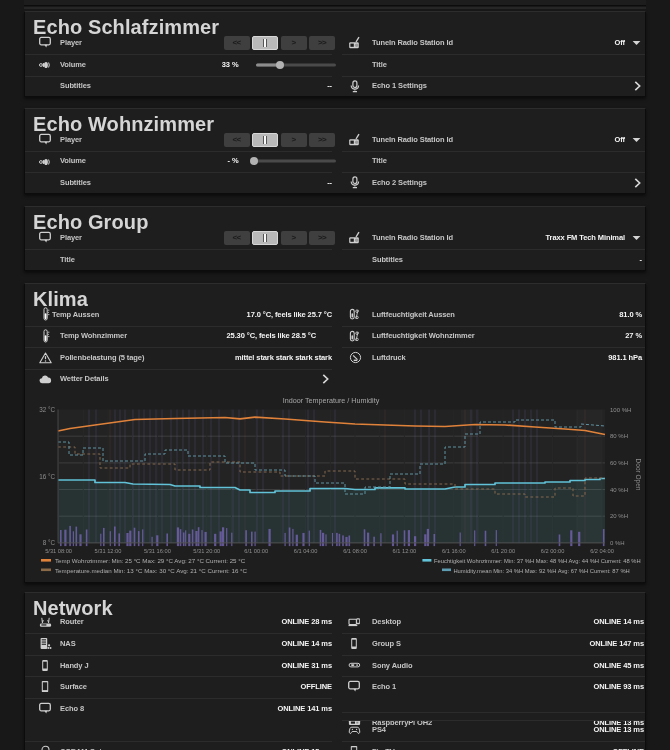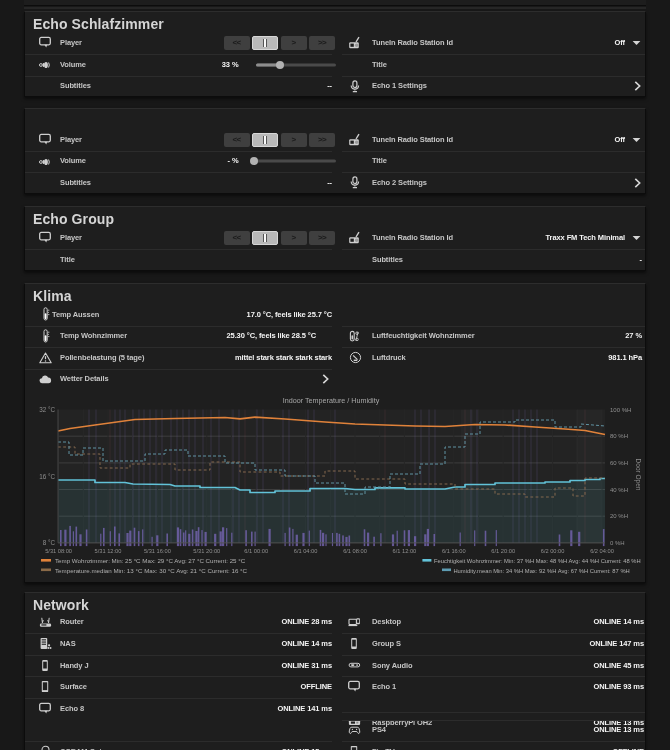--- a/index.html
+++ b/index.html
@@ -1,16 +1,16 @@
 <!DOCTYPE html>
 <html><head><meta charset="utf-8"><style>
 *{margin:0;padding:0;box-sizing:border-box}
 html,body{width:670px;height:750px;overflow:hidden;background:#181818;font-family:"Liberation Sans",sans-serif}
 .card{position:absolute;background:#1e1e1e;border:1px solid #0c0c0c;border-top:1px solid #2d2d2d;box-shadow:0 2px 3px rgba(0,0,0,0.55);overflow:hidden}
-.ctitle{position:absolute;left:8px;top:4px;font-size:14px;font-weight:700;color:#d5d5d5;letter-spacing:0.1px}
+.ctitle{position:absolute;left:8px;top:4px;font-size:20px;font-weight:700;color:#d5d5d5;letter-spacing:0.1px}
 .row{position:absolute}
 .sl{position:absolute;top:0;height:1px;background:#2c2c2c;display:block}
 .ic{position:absolute;line-height:0;font-size:0}
 .lab{position:absolute;top:50%;transform:translateY(-50%);line-height:1;font-size:7.5px;font-weight:700;color:#c6c6c6;letter-spacing:-0.1px;white-space:nowrap}
 .val{position:absolute;top:50%;transform:translateY(-50%);line-height:1;font-size:7.5px;font-weight:700;color:#f5f5f5;letter-spacing:-0.1px;white-space:nowrap}
 .btn{position:absolute;top:50%;transform:translateY(-50%);width:26px;height:14px;background:#3f3f3f;border-radius:2px;color:#1a1a1a;font-size:8px;font-weight:700;text-align:center;line-height:13.5px;letter-spacing:-0.6px}
 .btn.act{background:#b9b9b9;border:1px solid #d6d6d6}
 .pi{position:absolute;left:50%;top:50%;transform:translate(-50%,-50%);width:4px;height:8px;background:#f8f8f8;border-left:1px solid #555;border-right:1px solid #555}
 .strack{position:absolute;top:50%;transform:translateY(-50%);height:3px;border-radius:2px;background:#4a4a4a}
 .sfill{position:absolute;left:0;top:0;height:3px;border-radius:2px;background:#8d8d8d}
@@ -80,20 +80,21 @@
           <path d="M2.2 5.4 Q2.2 9.0 5.9 9.0 Q9.6 9.0 9.6 5.4" fill="none" stroke="#cfcfcf" stroke-width="1.1"></path>
           <path d="M5.9 9.0 L5.9 10.6 M3.8 11.6 L8.0 11.6" stroke="#cfcfcf" stroke-width="1.1"></path>
         </svg></span>
       <span class="lab" style="left:36px">Echo 1 Settings</span>
       <span class="chev"><svg width="7" height="10" viewBox="0 0 7 10">
           <path d="M1.3 0.8 L5.7 5.0 L1.3 9.2" fill="none" stroke="#d8d8d8" stroke-width="1.6"></path>
         </svg></span>
     </div>
   </div>
 <div class="card" style="left:24px;top:107.5px;width:622px;height:86.2px">
+    <div class="ctitle">Echo Wohnzimmer</div>
     <div class="row" style="left:0px;top:20.4px;width:311px;height:21.6px">
       <span class="ic" style="left:14px;top:4px"><svg width="12" height="13" viewBox="0 0 12 13">
           <rect x="0.7" y="1.4" width="10.6" height="7.4" rx="1.5" fill="none" stroke="#cfcfcf" stroke-width="1.3"></rect>
           <path d="M5.4 8.8 L7.2 11.4 L8.2 8.8 Z" fill="#cfcfcf"></path>
         </svg></span>
       <span class="lab" style="left:35px">Player</span>
       <span class="btn" style="left:198.5px">&lt;&lt;</span>
       <span class="btn act" style="left:227.0px">
         <span class="pi"></span>
       </span>
@@ -219,20 +220,31 @@
     </div>
     <div class="row" style="left:0px;top:85.2px;width:311px;height:21.6px">
       <i class="sl" style="left:0;width:307px"></i>
       <span class="ic" style="left:14px;top:5.5px"><svg width="13" height="10" viewBox="0 0 13 10">
           <path d="M3.2 9.2 a2.5 2.5 0 0 1 -0.3 -5.0 a3.2 3.2 0 0 1 6.2 -0.6 a2.4 2.4 0 0 1 0.4 5.6 Z" fill="#cfcfcf"></path>
         </svg></span>
       <span class="lab" style="left:35px">Wetter Details</span>
       <span class="chev" style="right:7px"><svg width="7" height="10" viewBox="0 0 7 10">
           <path d="M1.3 0.8 L5.7 5.0 L1.3 9.2" fill="none" stroke="#d8d8d8" stroke-width="1.6"></path>
         </svg></span>
+    </div>
+    <div class="row" style="left:311px;top:20.4px;width:311px;height:21.6px">
+      <span class="ic" style="left:12px;top:4px"><svg width="13" height="13" viewBox="0 0 13 13">
+          <rect x="2.4" y="1.4" width="3.8" height="9.6" rx="1.9" fill="none" stroke="#cfcfcf" stroke-width="1.1"></rect>
+          <rect x="3.5" y="5.2" width="1.6" height="4.4" rx="0.8" fill="#cfcfcf"></rect>
+          <circle cx="9.0" cy="3.2" r="1.25" fill="none" stroke="#cfcfcf" stroke-width="0.9"></circle>
+          <circle cx="9.0" cy="9.4" r="1.25" fill="none" stroke="#cfcfcf" stroke-width="0.9"></circle>
+          <path d="M10.2 1.9 L7.8 10.7" stroke="#cfcfcf" stroke-width="0.85"></path>
+        </svg></span>
+      <span class="lab" style="left:36px">Luftfeuchtigkeit Aussen</span>
+      <span class="val" style="right:5px">81.0 %</span>
     </div>
     <div class="row" style="left:311px;top:42.0px;width:311px;height:21.6px">
       <i class="sl" style="left:6px;right:0"></i>
       <span class="ic" style="left:12px;top:4px"><svg width="13" height="13" viewBox="0 0 13 13">
           <rect x="2.4" y="1.4" width="3.8" height="9.6" rx="1.9" fill="none" stroke="#cfcfcf" stroke-width="1.1"></rect>
           <rect x="3.5" y="5.2" width="1.6" height="4.4" rx="0.8" fill="#cfcfcf"></rect>
           <circle cx="9.0" cy="3.2" r="1.25" fill="none" stroke="#cfcfcf" stroke-width="0.9"></circle>
           <circle cx="9.0" cy="9.4" r="1.25" fill="none" stroke="#cfcfcf" stroke-width="0.9"></circle>
           <path d="M10.2 1.9 L7.8 10.7" stroke="#cfcfcf" stroke-width="0.85"></path>
         </svg></span>

